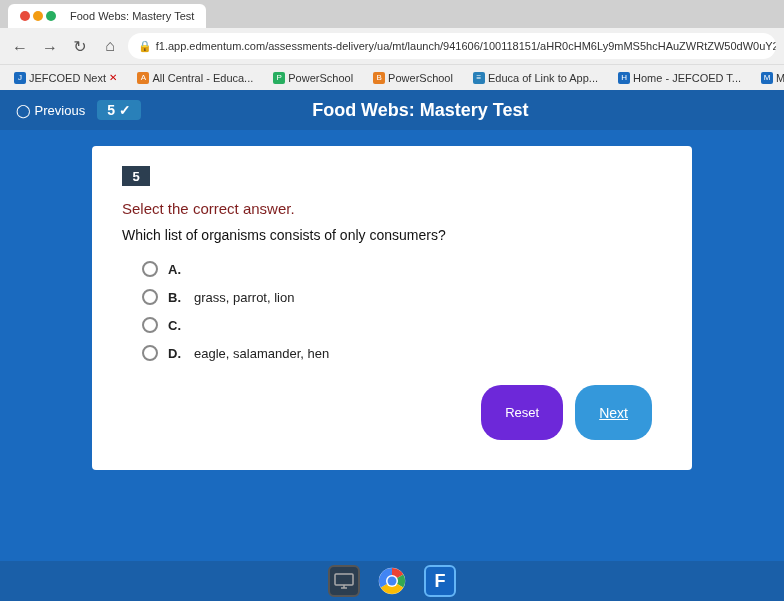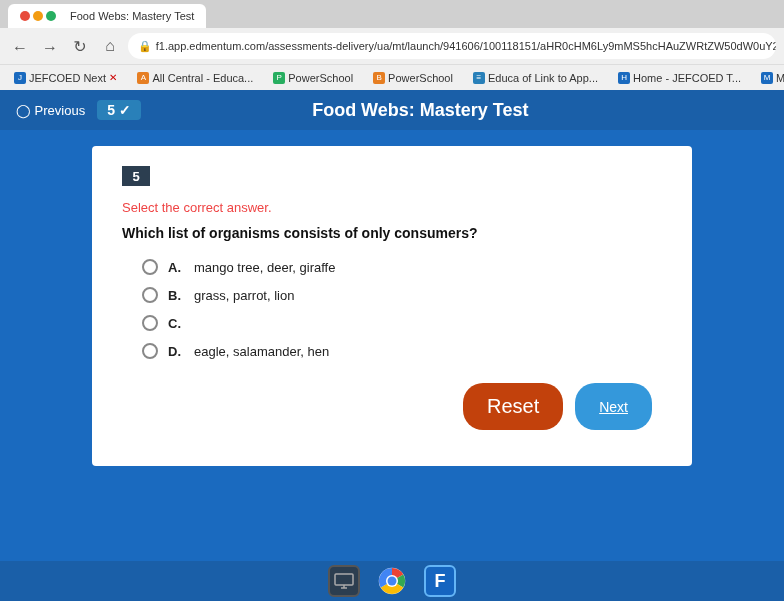--- a/index.html
+++ b/index.html
@@ -190,30 +190,30 @@
       height: 20px;
       display: flex;
       align-items: center;
       justify-content: center;
       font-size: 13px;
       font-weight: bold;
       margin-bottom: 14px;
     }
 
     .instruction-text {
-      font-size: 13px;
-      color: #ef4444;
+      font-size: 15px;
+      color: #7f1d1d;
       margin-bottom: 10px;
     }
 
     .question-text {
       font-size: 14px;
       color: #111;
       margin-bottom: 18px;
-      font-weight: 700;
+      font-weight: 400;
     }
 
     .options-list {
       list-style: none;
       display: flex;
       flex-direction: column;
       gap: 12px;
       margin-left: 20px;
     }
 
@@ -246,26 +246,26 @@
     
     .action-buttons {
       display: flex;
       gap: 12px;
       justify-content: flex-end;
       margin-top: 24px;
       margin-right: 10px;
     }
 
     .btn-reset {
-      background: #c2410c;
+      background: #6d28d9;
       color: white;
       border: none;
       border-radius: 20px;
-      padding: 12px 24px;
-      font-size: 20px;
+      padding: 20px 24px;
+      font-size: 13px;
       cursor: pointer;
     }
 
     .btn-next {
       background: #3498db;
       color: white;
       border: none;
       border-radius: 20px;
       padding: 8px 24px;
       font-size: 14px;
@@ -419,21 +419,20 @@
 
   <div class="quiz-card">
     <div class="question-num-label">5</div>
     <p class="instruction-text">Select the correct answer.</p>
     <p class="question-text">Which list of organisms consists of only consumers?</p>
 
     <ul class="options-list">
       <li class="option-item">
         <div class="radio-circle"></div>
         <span class="option-letter">A.</span>
-        <span>mango tree, deer, giraffe</span>
       </li>
       <li class="option-item">
         <div class="radio-circle"></div>
         <span class="option-letter">B.</span>
         <span>grass, parrot, lion</span>
       </li>
       <li class="option-item">
         <div class="radio-circle"></div>
         <span class="option-letter">C.</span>
       </li>

